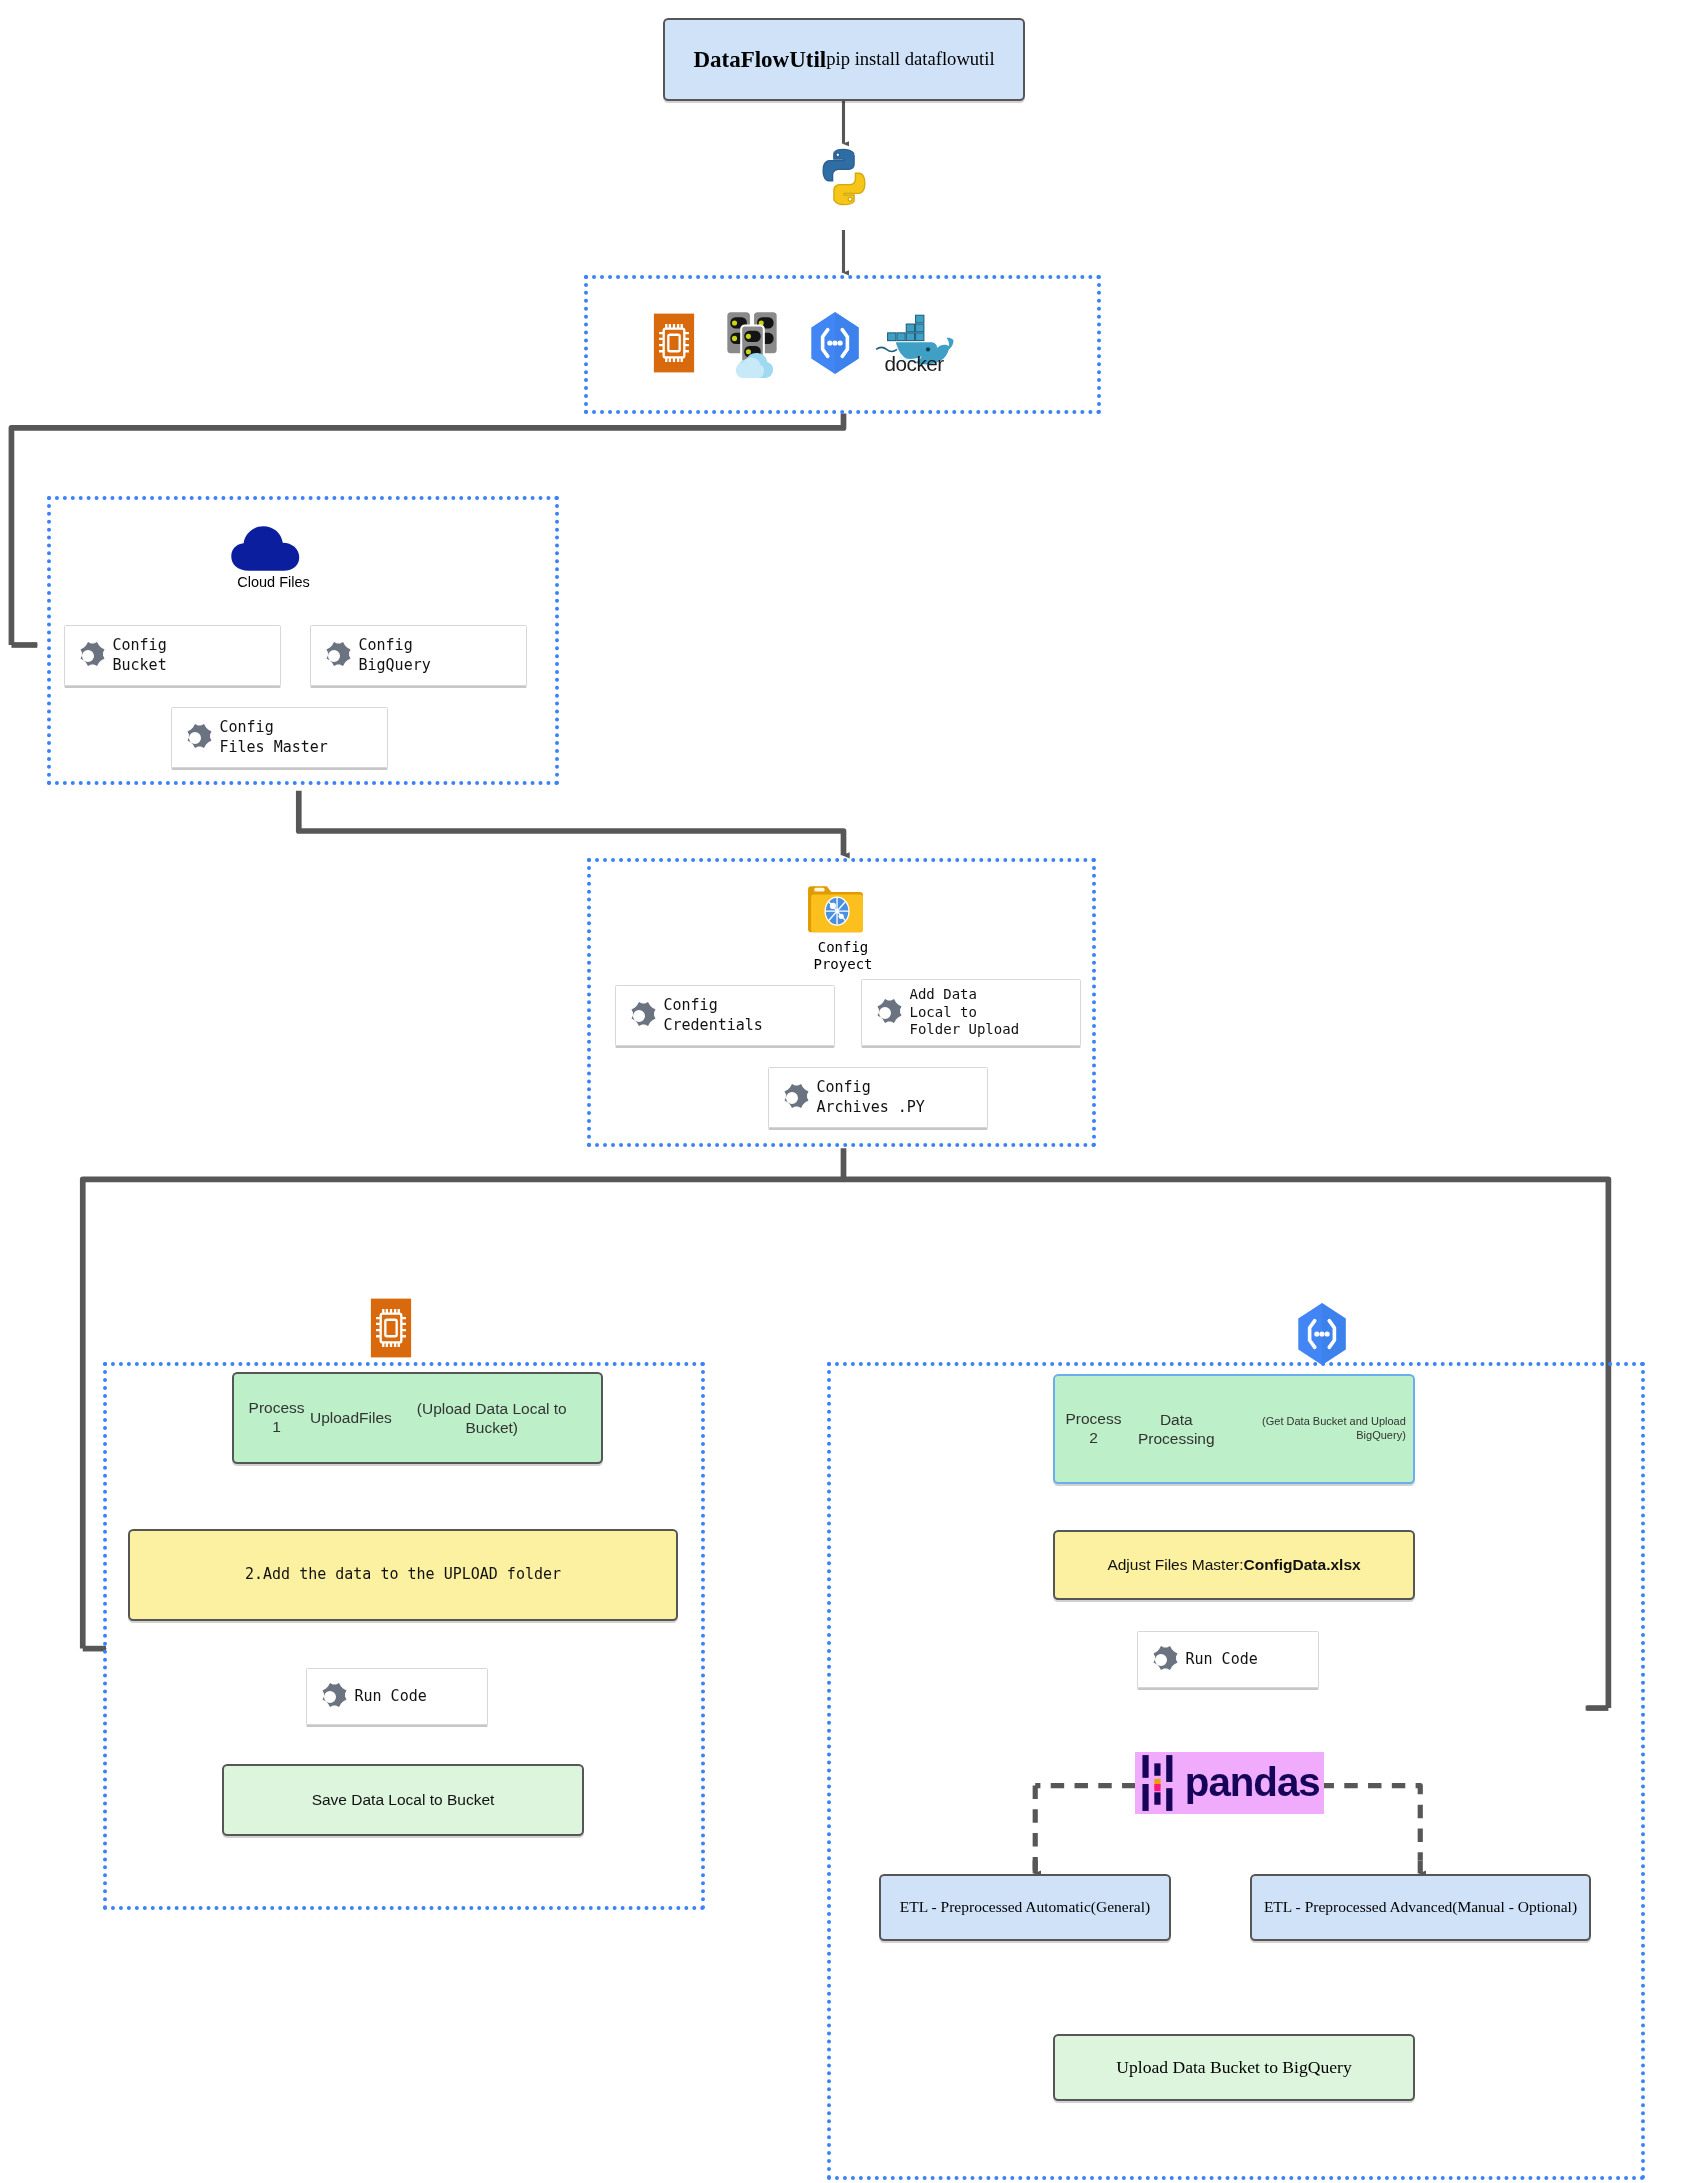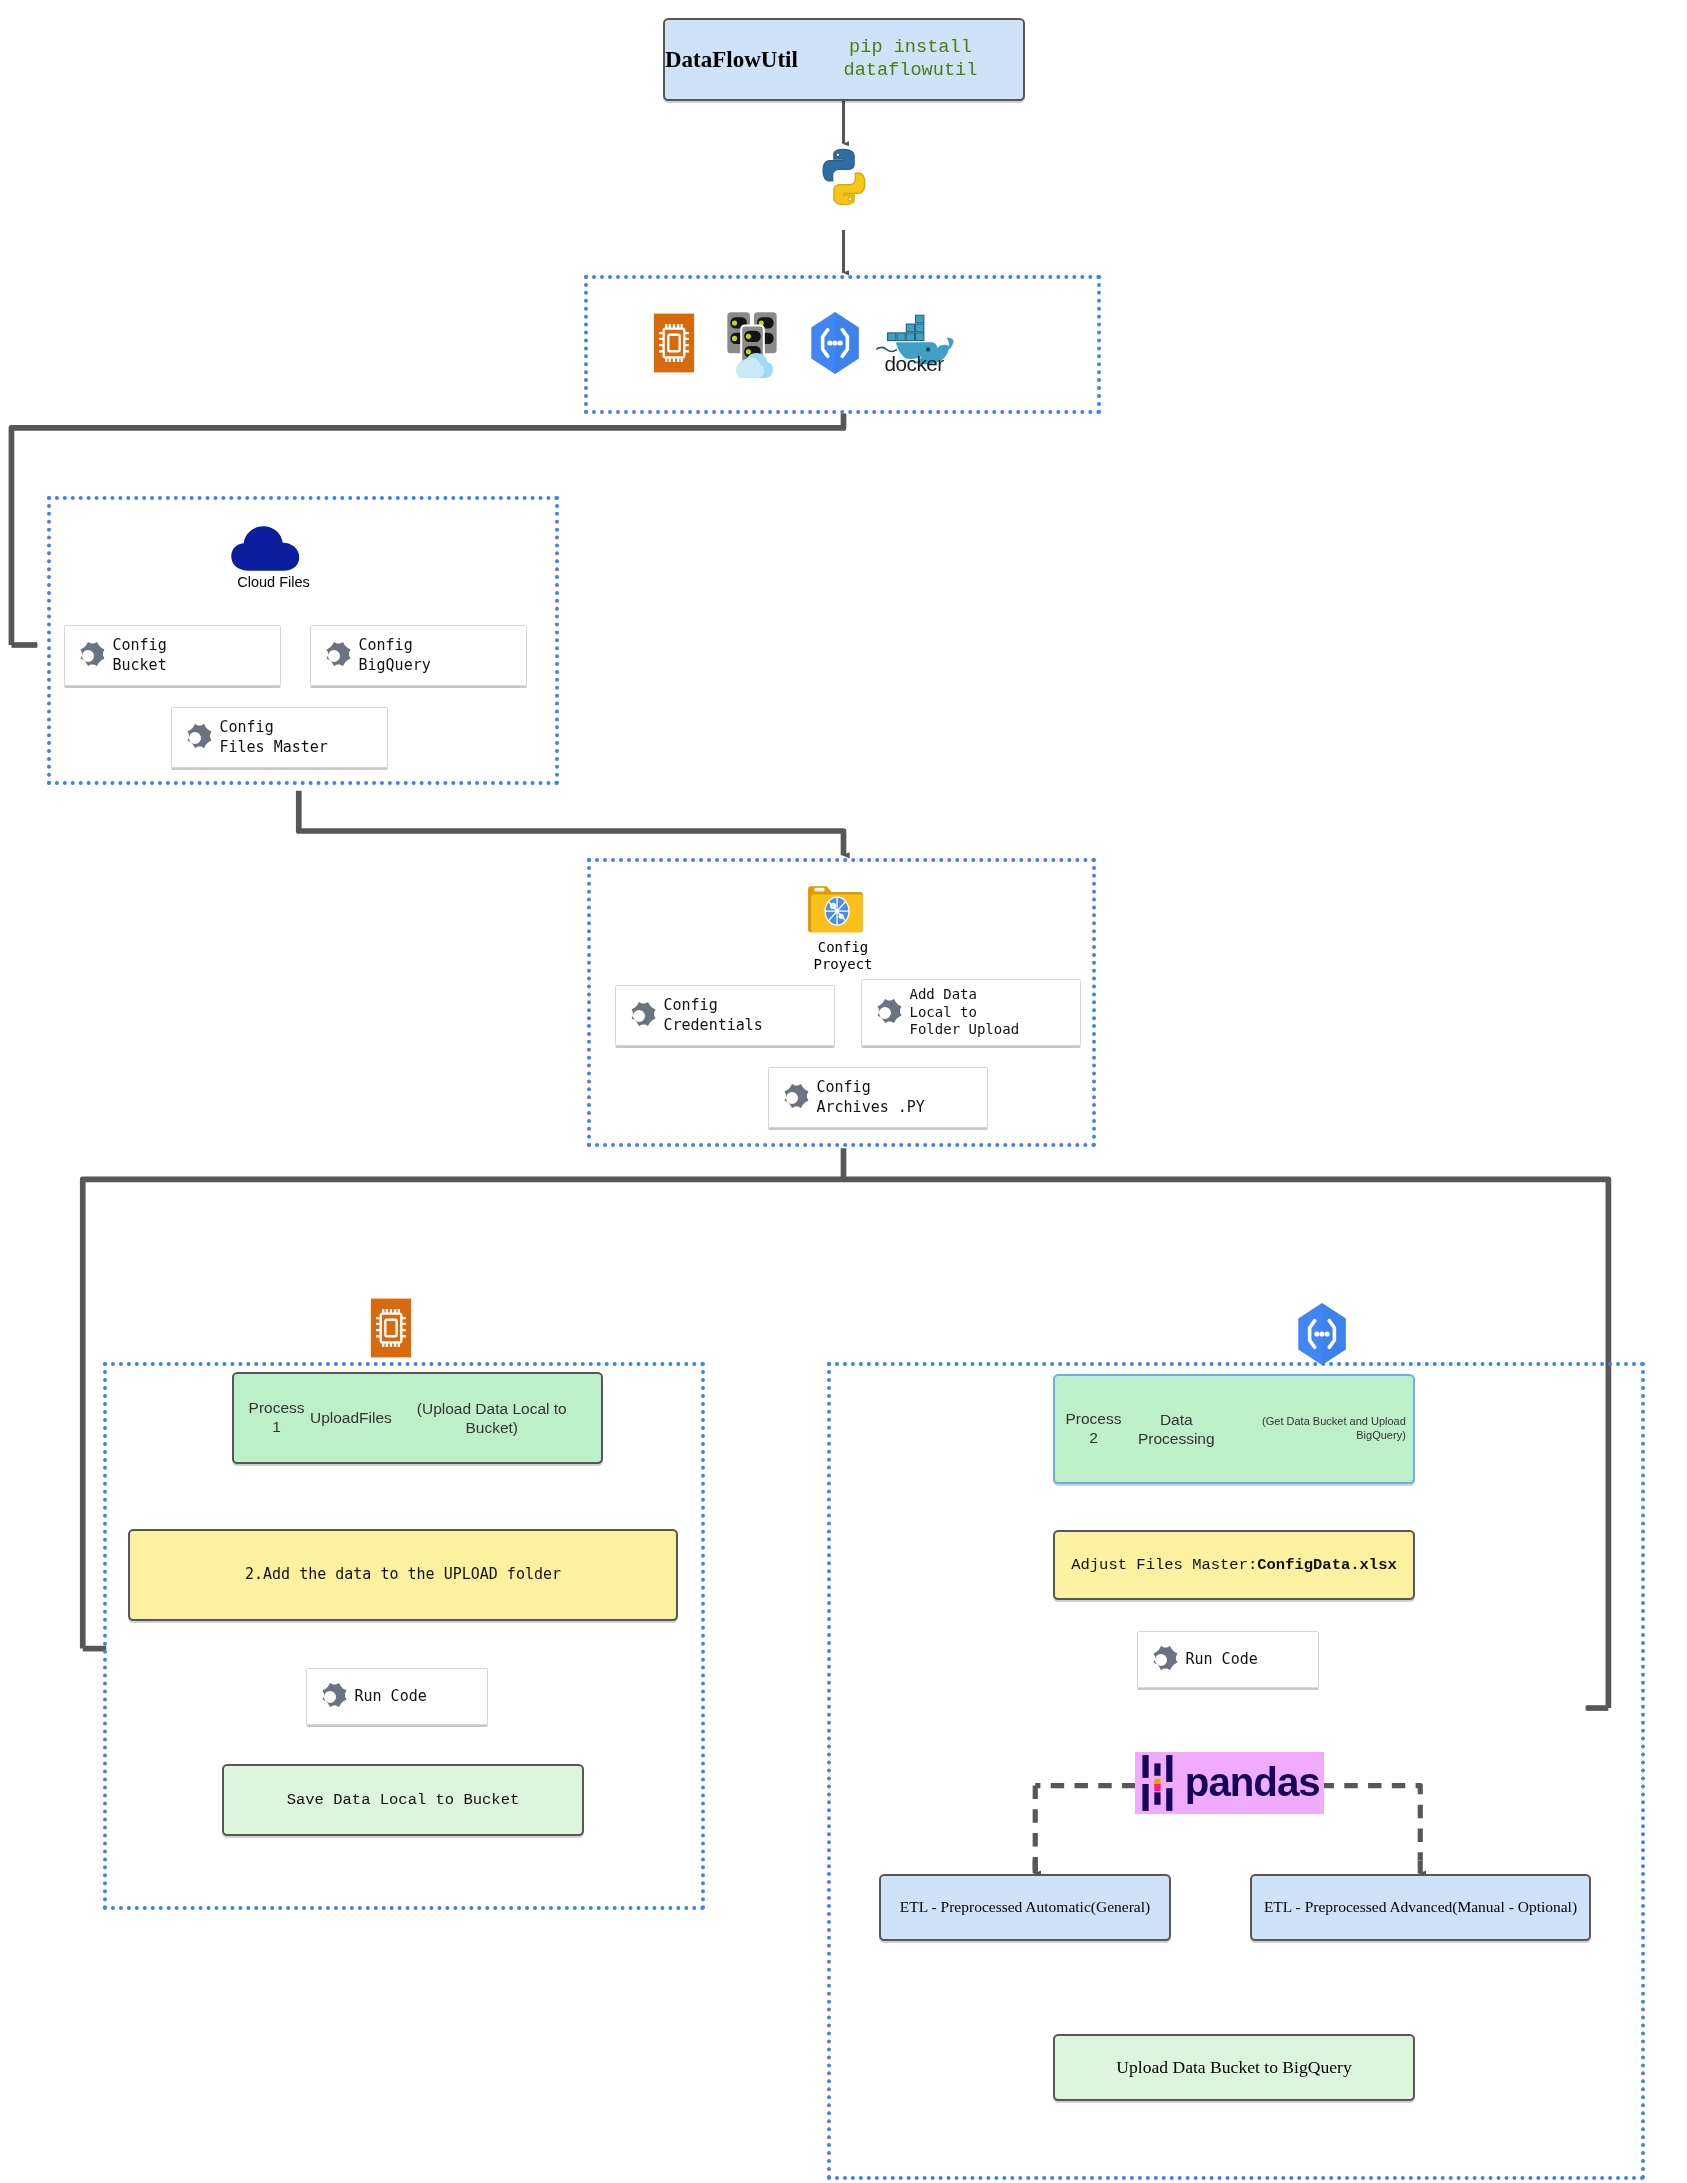--- a/index.html
+++ b/index.html
@@ -44,25 +44,25 @@
     box-shadow:0 2.6px 0 -0.5px rgba(0,0,0,.22);
     gap:8.3px;
   }
   .card .lbl{
     font-family:"DejaVu Sans Mono","Liberation Mono",monospace;
     font-size:15px;color:#111;line-height:1.28;white-space:pre-line;
     text-align:left;
   }
 
   .serif{font-family:"Liberation Serif","DejaVu Serif",serif;}
-  .mono {font-family:Liberation Mono, monospace;text-align:center;}
+  .mono {font-family:Liberation Sans, sans-serif;text-align:center;}
   .sans {font-family:"Liberation Sans",sans-serif;}
 
   .ttl-main{font-size:23px;font-weight:bold;color:#000;line-height:1.12;}
-  .ttl-sub {font-size:18.6px;color:#4d7c0f;line-height:1.2;font-family:Liberation Mono, monospace;}
+  .ttl-sub {font-size:18.6px;color:#000000;line-height:1.2;}
 
   .proc-t1{font-size:15.5px;color:#333;line-height:1.2;}
   .proc-t2{font-size:15.5px;color:#333;line-height:1.25;}
 
   .mono-line{font-family:"DejaVu Sans Mono","Liberation Mono",monospace;
              font-size:15px;color:#111;line-height:1.55;white-space:pre;}
   .mono-b{font-weight:bold;}
 
   .etl-txt{font-size:15.5px;color:#000;line-height:1.3;}
 

